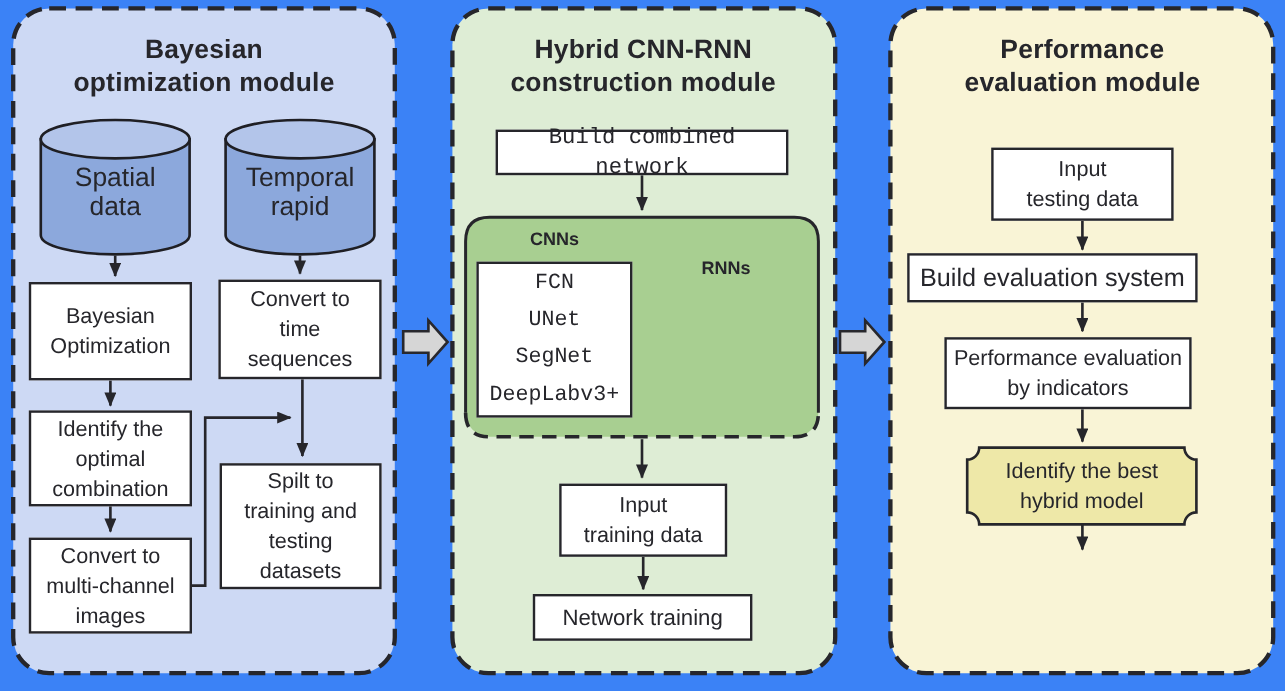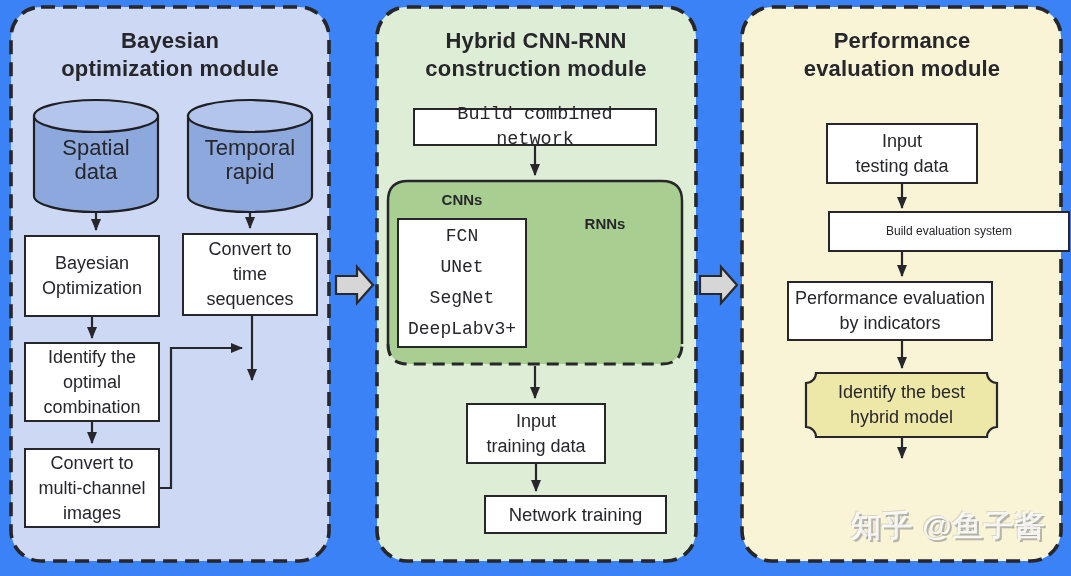--- a/index.html
+++ b/index.html
@@ -128,47 +128,50 @@
 rapid</div>
 
   <div class="box" style="left:24px; top:235px; width:136px; height:82px;">Bayesian
 Optimization</div>
   <div class="box" style="left:182px; top:233px; width:136px; height:83px;">Convert to
 time
 sequences</div>
   <div class="box" style="left:24px; top:342px; width:136px; height:80px;">Identify the
 optimal
 combination</div>
+  <div class="box" style="left:183px; top:386px; width:135px; height:105px;">Spilt to
+training and
+testing
+datasets</div>
   <div class="box" style="left:24px; top:448px; width:136px; height:80px;">Convert to
 multi-channel
 images</div>
 
   <div class="txt module-title" style="left:382px; top:26px; width:308px; height:58px;">Hybrid CNN-RNN
 construction module</div>
 
   <div class="box" style="left:413px; top:108px; width:244px; height:38px; font-size:18.5px;font-family:Liberation Mono, monospace;">Build combined network</div>
 
   <div class="txt hdr" style="left:397px; top:186px; width:130px; height:26px;">CNNs</div>
   <div class="txt hdr" style="left:540px; top:186px; width:130px; height:26px;margin-top:24px;">RNNs</div>
 
   <div class="box list-box" style="left:397px; top:218px; width:130px; height:130px;">FCN
 UNet
 SegNet
 DeepLabv3+</div>
 
   <div class="box" style="left:466px; top:403px; width:140px; height:61px;">Input
 training data</div>
-  <div class="box" style="left:444px; top:495px; width:183px; height:39px; font-size:18.5px;margin-left:40px;">Network training</div>
+  <div class="box" style="left:444px; top:495px; width:183px; height:39px; font-size:18.5px;">Network training</div>
 
   <div class="txt module-title" style="left:747px; top:26px; width:310px; height:58px;">Performance
 evaluation module</div>
 
   <div class="box" style="left:826px; top:123px; width:152px; height:61px;">Input
 testing data</div>
-  <div class="box" style="left:828px; top:211px; width:242px; height:41px; font-size:12px;">Build evaluation system</div>
+  <div class="box" style="left:756px; top:211px; width:242px; height:41px; font-size:21px;">Build evaluation system</div>
   <div class="box" style="left:787px; top:281px; width:206px; height:60px;">Performance evaluation
 by indicators</div>
   <div class="txt plaque-label" style="left:806px; top:373px; width:191px; height:64px; font-size:18px; line-height:25px;">Identify the best
 hybrid model</div>
 
-  <div id="watermark">知乎 @鱼子酱</div>
 
 </div>
 
 </body></html>

